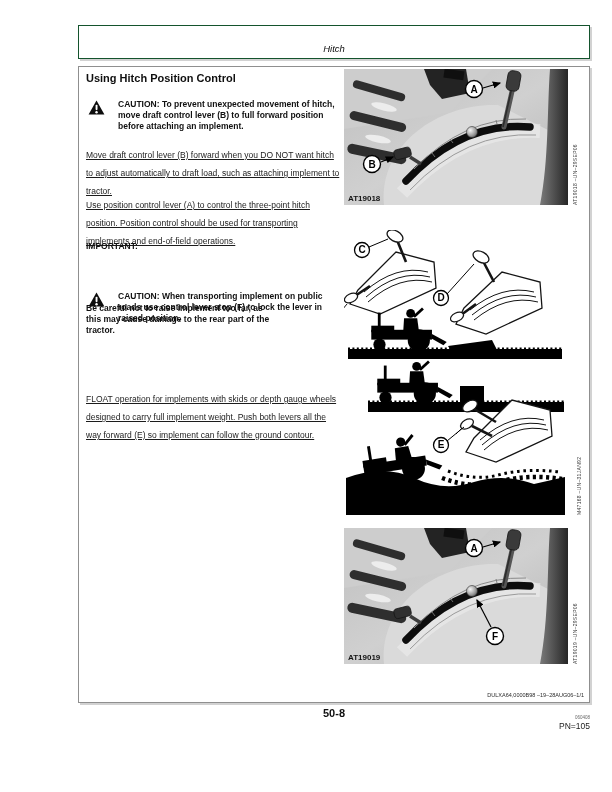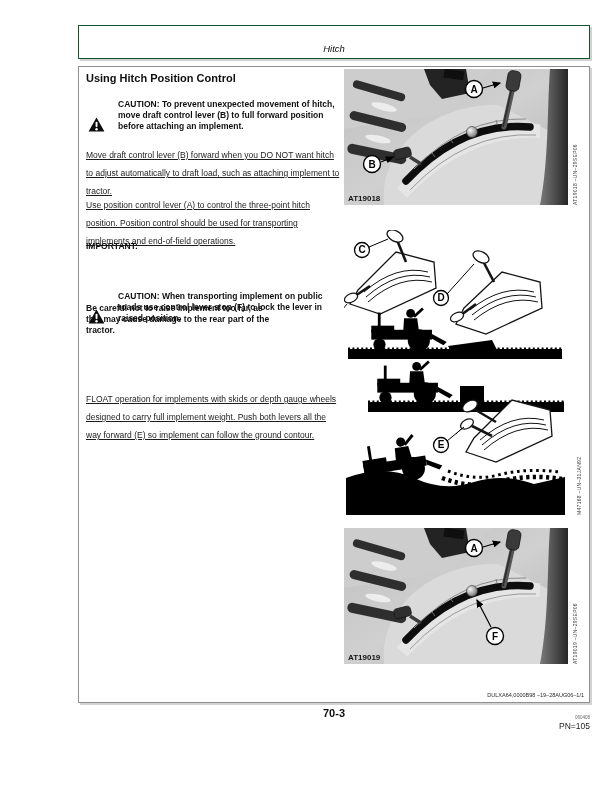--- a/index.html
+++ b/index.html
@@ -15,21 +15,21 @@
   .header-box .section { font-style:italic; font-size:9.5px; padding-bottom:4px; color:#111; }
 
   .content-box {
     position:absolute; left:78px; top:66px; width:512px; height:637px;
     border:1px solid #8f8f8f; box-shadow:2px 2px 0 #d2d2d2; background:#fff;
   }
 
   .title { position:absolute; left:86px; top:72px; font-size:11px; font-weight:bold; color:#0f0f0f; }
 
   .para { position:absolute; left:86px; width:256px; font-size:8.5px; line-height:18px; color:#1c1c1c;text-decoration:underline; }
-  .caution-row { position:absolute; left:88px; display:flex; align-items:flex-end; }
+  .caution-row { position:absolute; left:88px; display:flex; align-items:flex-start; }
   .caution-row .warn { width:17px; height:15px; flex:0 0 17px; margin-top:1px; }
   .caution-row .ctext { margin-left:13px; width:226px; font-size:8.5px; line-height:11px; font-weight:bold; color:#111; }
   .important { position:absolute; left:86px; width:258px; display:flex; font-size:8.5px; line-height:11px; font-weight:bold; color:#111; }
   .important .ilabel { flex:0 0 62px; }
   .important .itext { width:192px; }
 
   .figure { position:absolute; background:#fff; }
   .vcaption {
     position:absolute; transform:rotate(-90deg); transform-origin:0 0;
     font-size:5px; letter-spacing:.3px; color:#3a3a3a; white-space:nowrap;
@@ -291,17 +291,17 @@
     <g>
       <line x1="147" y1="99" x2="133" y2="72" stroke="#000" stroke-width="1.2" marker-end="url(#ah)"></line>
       <circle cx="151" cy="108" r="8.5" fill="#fff" stroke="#000" stroke-width="1.4"></circle>
       <text class="callout-letter" x="151" y="111.5" text-anchor="middle">F</text>
     </g>
     <text class="photo-id" x="4" y="132">AT19019</text>
   </svg>
   <div class="vcaption" style="left:572px; top:664px;">AT19019  –UN–29SEP06</div>
 
   <div class="doc-code">DULXA64,0000B98  –19–28AUG06–1/1</div>
-  <div class="page-num">70-3</div>
+  <div class="page-num">50-8</div>
   <div class="print-code">060408</div>
   <div class="pn">PN=105</div>
 
 </div>
 
 </body></html>

